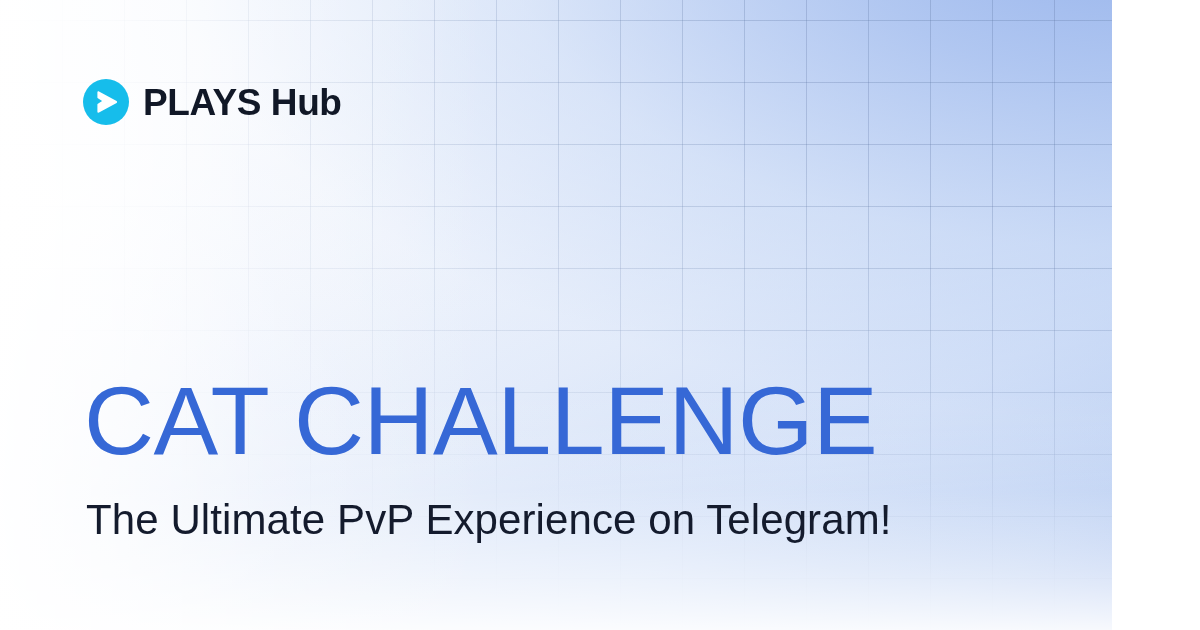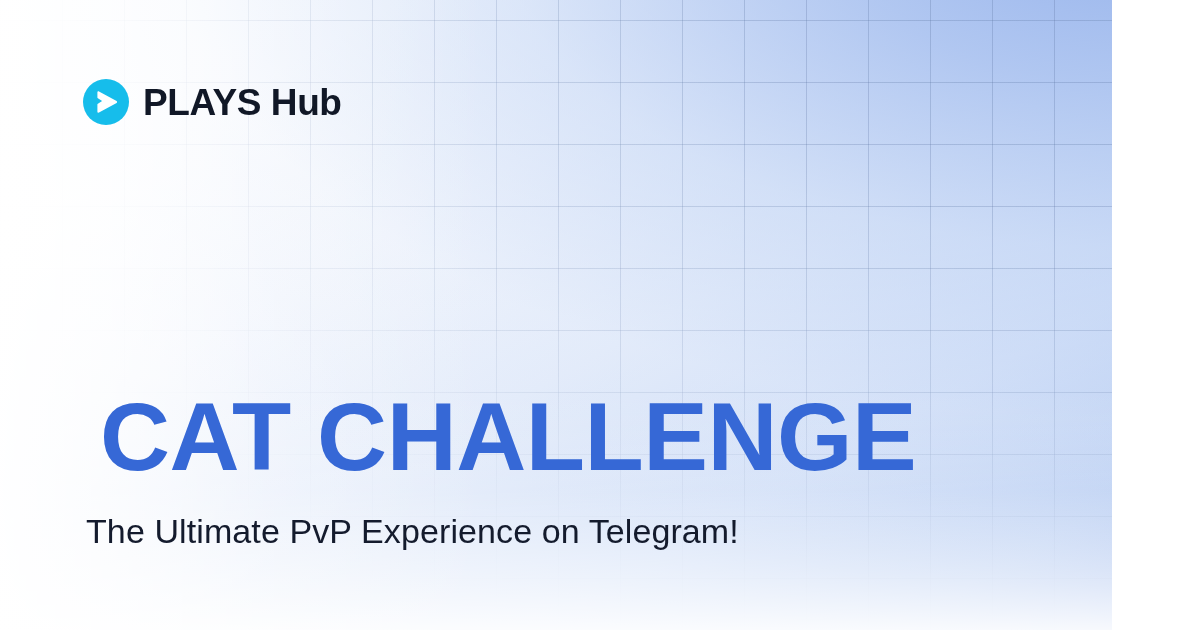--- a/index.html
+++ b/index.html
@@ -123,30 +123,30 @@
 
   
   .hero {
     position: absolute;
     left: 84px;
     top: 372px;
   }
   .hero-title {
     font-family: "Liberation Sans", sans-serif;
     font-size: 97px;
-    font-weight: 700;
+    font-weight: 400;
     letter-spacing: -0.5px;
     line-height: 1.0;
     color: #3668D6;
-    margin: 16px;
+    margin: 0;
     white-space: nowrap;
   }
   .hero-subtitle {
     font-family: "Liberation Sans", sans-serif;
-    font-size: 34px;
+    font-size: 42px;
     font-weight: 400;
     letter-spacing: 0.1px;
     line-height: 1.2;
     color: #141B2D;
     margin: 26px 0 0 2px;
     white-space: nowrap;
   }
 </style>
 </head>
 <body>

